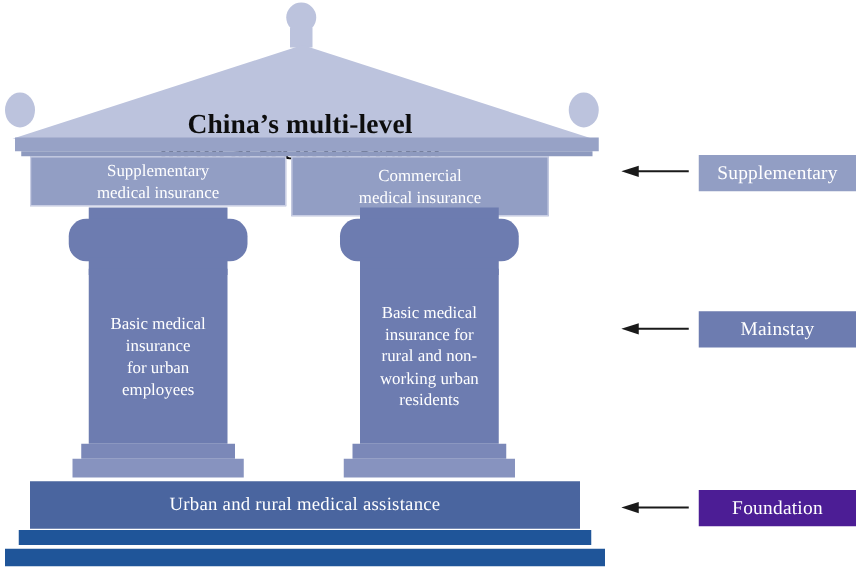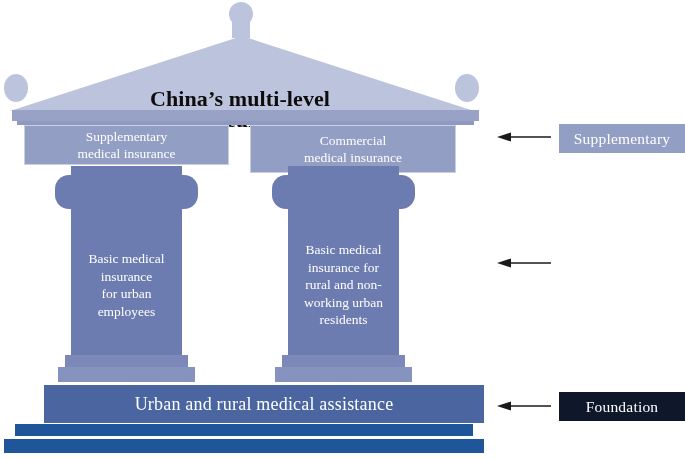--- a/index.html
+++ b/index.html
@@ -97,40 +97,39 @@
   .col-base1       { background: #7b88b8; }
   .col-base2       { background: #8793bf; }
 
   
   .stylobate {
     background: #4a659f;
     display: flex;
     align-items: center;
     justify-content: center;
     color: #ffffff;
-    font-size: 18px;
+    font-size: 15px;
     letter-spacing: .2px;
-    margin-left: 20px;
   }
   .plinth-1 { background: #1f5599; }
   .plinth-2 { background: #1f5599; }
 
   
   .role-box {
     display: flex;
     align-items: center;
     justify-content: center;
     color: #ffffff;
     font-size: 15.5px;
     letter-spacing: .2px;
     box-sizing: border-box;
   }
   .role-supplementary { background: #929ec4; }
   .role-mainstay      { background: #6d7cb0; }
-  .role-foundation    { background: #0f172a; text-align: right; }
+  .role-foundation    { background: #4c1d95; text-align: right; }
 
   
   .arrow-wrap { position: absolute; }
   .arrow-wrap svg { display: block; }
 </style>
 </head>
 <body>
 
 <div id="diagram">
 
@@ -145,21 +144,21 @@
     <div class="pediment-title">China’s multi-level
 medical security system</div>
   </div>
 
   <div class="abs architrave" style="left:12px; top:110px; width:467px; height:11px;"></div>
   <div class="abs architrave-shadow" style="left:17px; top:121px; width:457px; height:4px;"></div>
 
   <div class="abs entab-box" style="left:24px; top:125px; width:205px; height:40px;">Supplementary
 medical insurance</div>
 
-  <div class="abs entab-box" style="left:233px; top:125px; width:206px; height:48px;margin-left:17px;">Commercial
+  <div class="abs entab-box" style="left:233px; top:125px; width:206px; height:48px;">Commercial
 medical insurance</div>
 
   <div class="abs" style="left:0; top:0; width:685px; height:460px; pointer-events:none;">
 
     <div class="abs col-neck" style="left:71px; top:166px; width:111px; height:14px;"></div>
 
     <div class="abs col-abacus" style="left:55px; top:175px; width:143px; height:34px;"></div>
 
     <div class="abs col-neck2" style="left:71px; top:206px; width:111px; height:14px;"></div>
 
@@ -204,20 +203,21 @@
     </svg>
   </div>
   <div class="abs role-box role-supplementary" style="left:559px; top:124px; width:126px; height:29px;">Supplementary</div>
 
   <div class="arrow-wrap" style="left:497px; top:256px;">
     <svg width="56" height="14" viewBox="0 0 56 14" aria-hidden="true">
       <line x1="54" y1="7" x2="12" y2="7" stroke="#1a1a1a" stroke-width="1.6"></line>
       <polygon points="0,7 14,2.5 14,11.5" fill="#1a1a1a"></polygon>
     </svg>
   </div>
+  <div class="abs role-box role-mainstay" style="left:559px; top:249px; width:126px; height:29px;">Mainstay</div>
 
   <div class="arrow-wrap" style="left:497px; top:399px;">
     <svg width="56" height="14" viewBox="0 0 56 14" aria-hidden="true">
       <line x1="54" y1="7" x2="12" y2="7" stroke="#1a1a1a" stroke-width="1.6"></line>
       <polygon points="0,7 14,2.5 14,11.5" fill="#1a1a1a"></polygon>
     </svg>
   </div>
   <div class="abs role-box role-foundation" style="left:559px; top:392px; width:126px; height:29px;">Foundation</div>
 
 </div>

